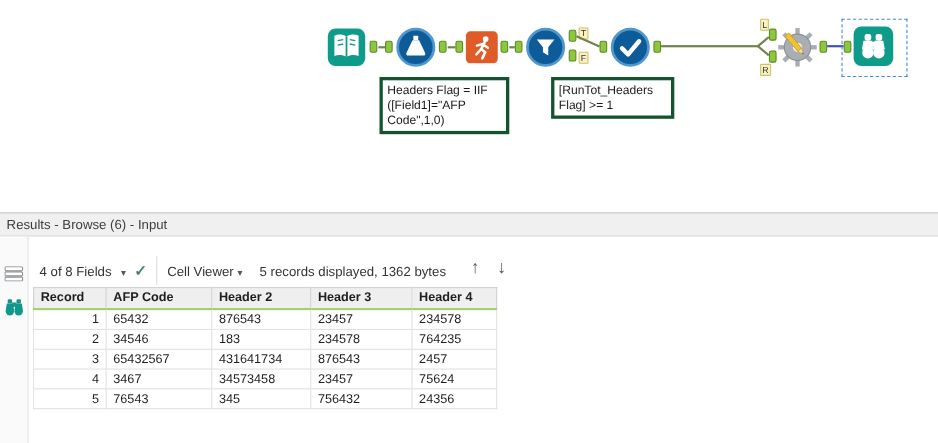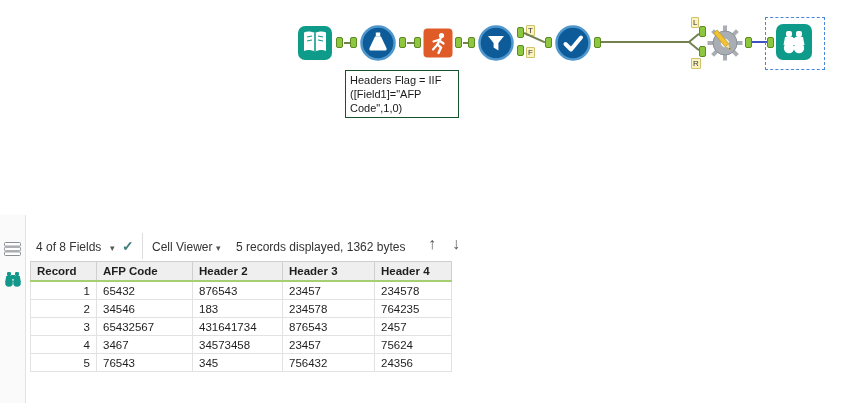--- a/index.html
+++ b/index.html
@@ -8,21 +8,21 @@
   
   .canvas{position:absolute;left:0;top:0;width:853px;height:193px;background:#fff;}
   .tool{position:absolute;}
   .anchor{position:absolute;width:7px;height:11px;background:#8dc63f;border:1px solid #5d8a23;
           border-radius:2px;box-sizing:border-box;}
   .wire{position:absolute;height:2px;background:#73814f;}
   .wire.sel{background:#4050c0;}
   .diag{transform-origin:0 50%;}
   .chip{position:absolute;font-size:8px;line-height:9px;padding:0 1px;background:#faf3c0;
         border:1px solid #cfc06a;color:#333;border-radius:1px;}
-  .annotation{position:absolute;background:#fff;border:1px solid #14532d;padding:2px 4px;
+  .annotation{position:absolute;background:#fff;border:3px solid #14532d;padding:2px 4px;
         font-size:11px;line-height:1.28;color:#1a1a1a;white-space:pre-line;}
   .sel-box{position:absolute;border:1px dashed #4a86d8;}
   
   .titlebar{position:absolute;left:0;top:193px;width:853px;height:22px;background:#f0f0f0;
         border-top:1px solid #c6c6c6;border-bottom:1px solid #dcdcdc;box-sizing:border-box;
         font-size:12px;color:#3c3c3c;line-height:20px;padding-left:6px;}
   .leftstrip{position:absolute;left:0;top:215px;width:26px;height:188px;background:#fafafa;
         border-right:1px solid #e2e2e2;box-sizing:border-box;}
   .strip-icon{position:absolute;cursor:pointer;}
   .tb-text{position:absolute;font-size:12px;color:#333;white-space:nowrap;}
@@ -150,22 +150,25 @@
         <path d="M20 14 h8 l1.5 8 h-11 Z" fill="#fff"></path>
         <circle cx="14" cy="25" r="5.2" fill="#fff"></circle>
         <circle cx="24" cy="25" r="5.2" fill="#fff"></circle>
         <rect x="16.5" y="15" width="5" height="4" fill="#fff"></rect>
       </svg>
     </div>
 
     <div class="annotation" style="left:345px;top:70px;width:104px;">Headers Flag = IIF
 ([Field1]="AFP
 Code",1,0)</div>
+    <div class="annotation" style="left:501px;top:70px;width:98px;">[RunTot_Headers
+Flag] &gt;= 1</div>
   </div>
 
+  <div class="titlebar">Results - Browse (6) - Input</div>
 
   <div class="leftstrip">
     <div class="strip-icon" style="left:4px;top:27px;">
       <svg width="18" height="14" viewBox="0 0 18 14">
         <rect x="0.5" y="0.5" width="16" height="3.6" rx="1" fill="#fff" stroke="#8a8f94"></rect>
         <rect x="0.5" y="5.2" width="16" height="3.6" rx="1" fill="#fff" stroke="#8a8f94"></rect>
         <rect x="0.5" y="9.9" width="16" height="3.6" rx="1" fill="#fff" stroke="#8a8f94"></rect>
       </svg>
     </div>
     <div class="strip-icon" style="left:3px;top:55px;">

